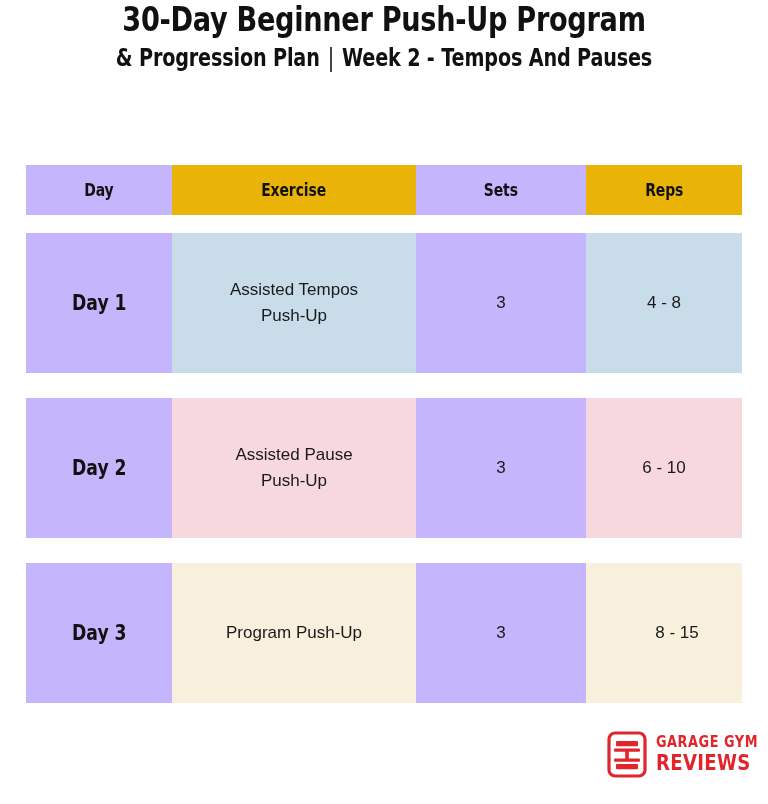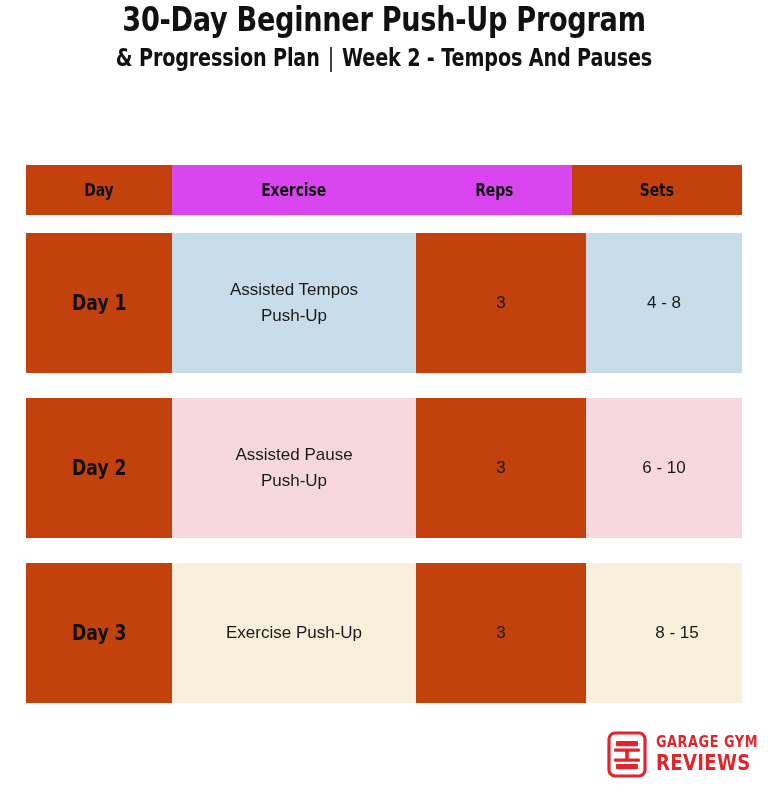--- a/index.html
+++ b/index.html
@@ -74,41 +74,41 @@
   .row.body-row {
     height: 140px;
     margin-bottom: 25px;
   }
   .cell {
     display: flex;
     align-items: center;
     justify-content: center;
     text-align: center;
     box-sizing: border-box;
-    background: #c2410c;
+    background: #c4b5fd;
   }
   .col-day    { width: 146px; }
   .col-ex     { width: 244px; }
   .col-sets   { width: 170px; }
   .col-reps   { width: 156px; }
 
   .header-row .cell {
     font-family: "DejaVu Sans", sans-serif;
     font-weight: 700;
     font-size: 17px;
     letter-spacing: -0.1px;
     color: #111111;
   }
   .header-row .cell > span {
     display: inline-block;
     transform: scaleX(0.82);
   }
   .header-row .col-ex,
   .header-row .col-reps {
-    background: #d946ef;
+    background: #eab308;
     text-align: center;
   }
 
   .body-row .col-day {
     font-family: "DejaVu Sans", sans-serif;
     font-weight: 700;
     font-size: 21px;
     color: #111111;
   }
   .body-row .col-day > span {
@@ -190,25 +190,25 @@
 
   <div class="table">
 
     <div class="row header-row">
       <div class="cell col-day">
         <span>Day</span>
       </div>
       <div class="cell col-ex">
         <span>Exercise</span>
       </div>
+      <div class="cell col-sets">
+        <span>Sets</span>
+      </div>
       <div class="cell col-reps">
         <span>Reps</span>
-      </div>
-      <div class="cell col-sets">
-        <span>Sets</span>
       </div>
     </div>
 
     <div class="row body-row">
       <div class="cell col-day">
         <span>Day 1</span>
       </div>
       <div class="cell col-ex tint-blue">
         <span>
           <span>Assisted Tempos</span><br>
@@ -239,21 +239,21 @@
       <div class="cell col-reps tint-pink">
         <span>6 - 10</span>
       </div>
     </div>
 
     <div class="row body-row">
       <div class="cell col-day">
         <span>Day 3</span>
       </div>
       <div class="cell col-ex tint-cream">
-        <span>Exercise Push-Up</span>
+        <span>Program Push-Up</span>
       </div>
       <div class="cell col-sets">
         <span>3</span>
       </div>
       <div class="cell col-reps tint-cream">
         <span>8 - 15</span>
       </div>
     </div>
 
   </div>

